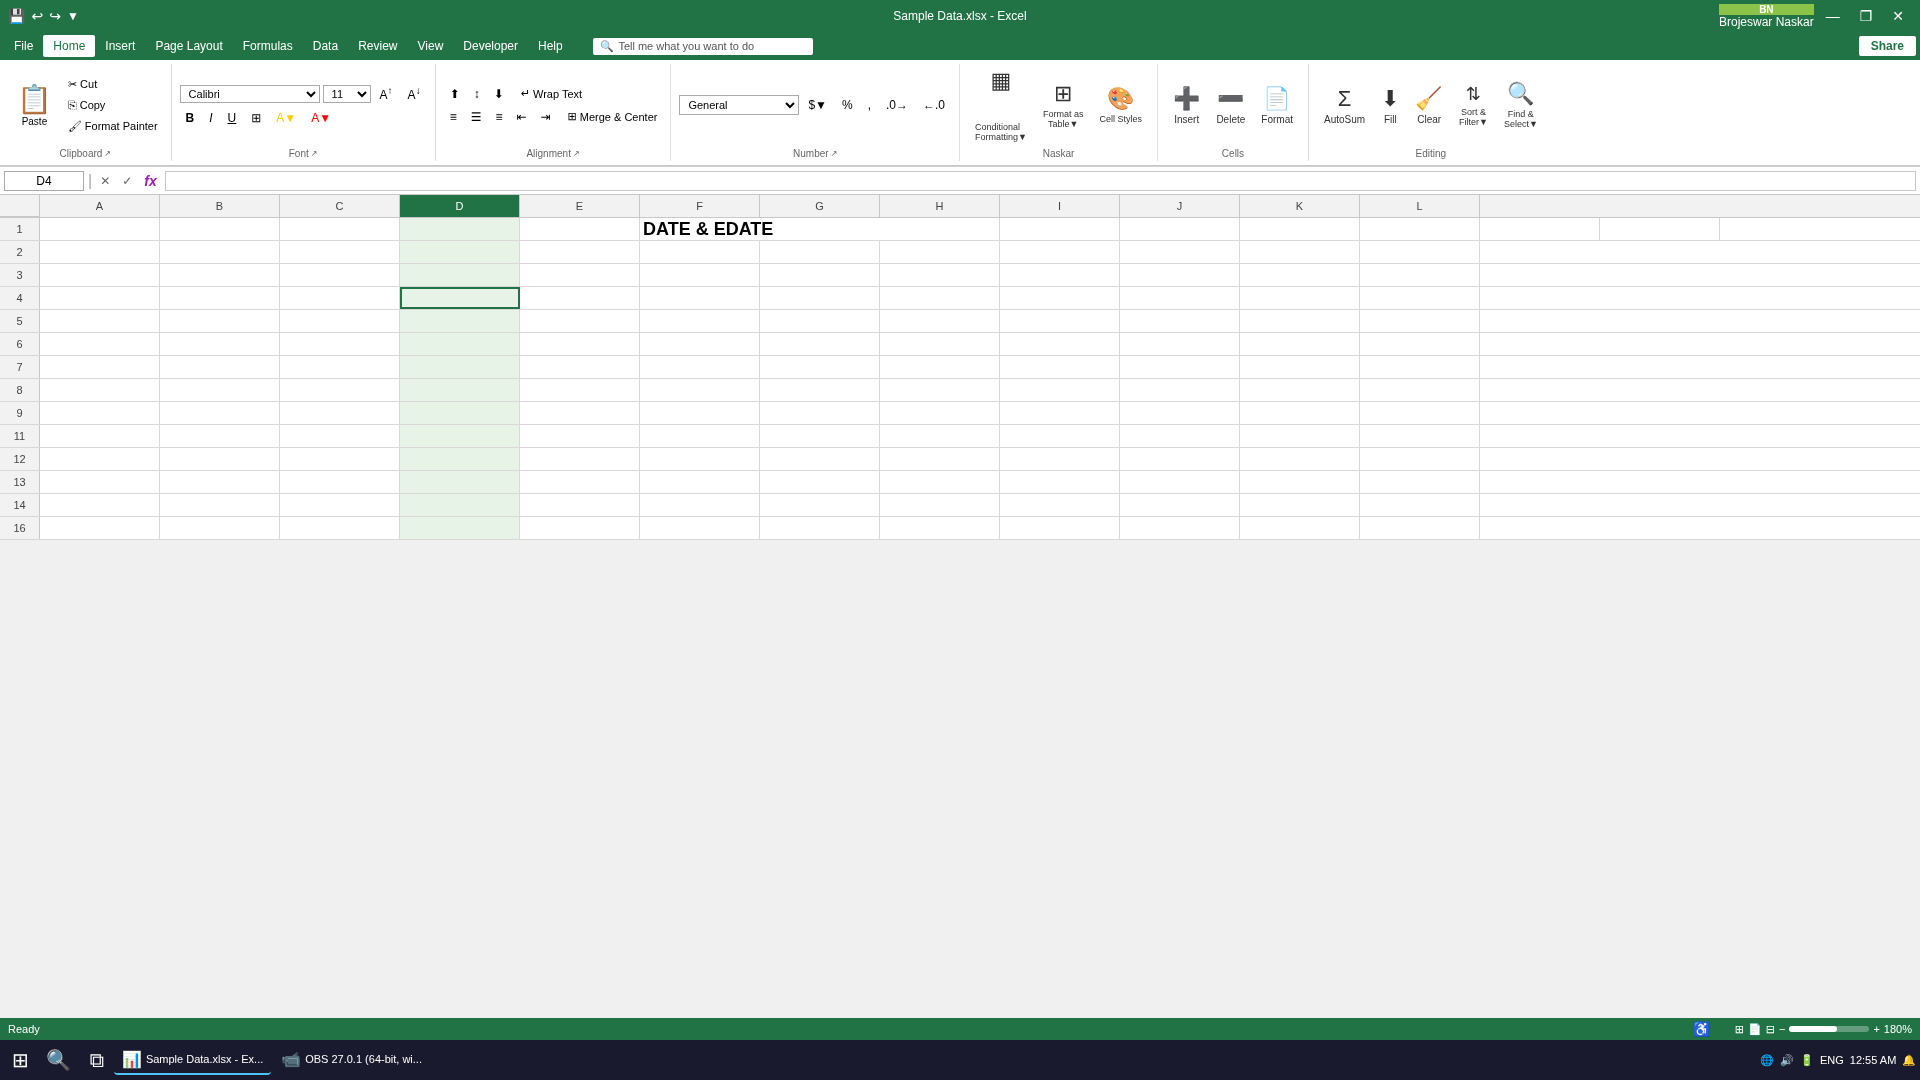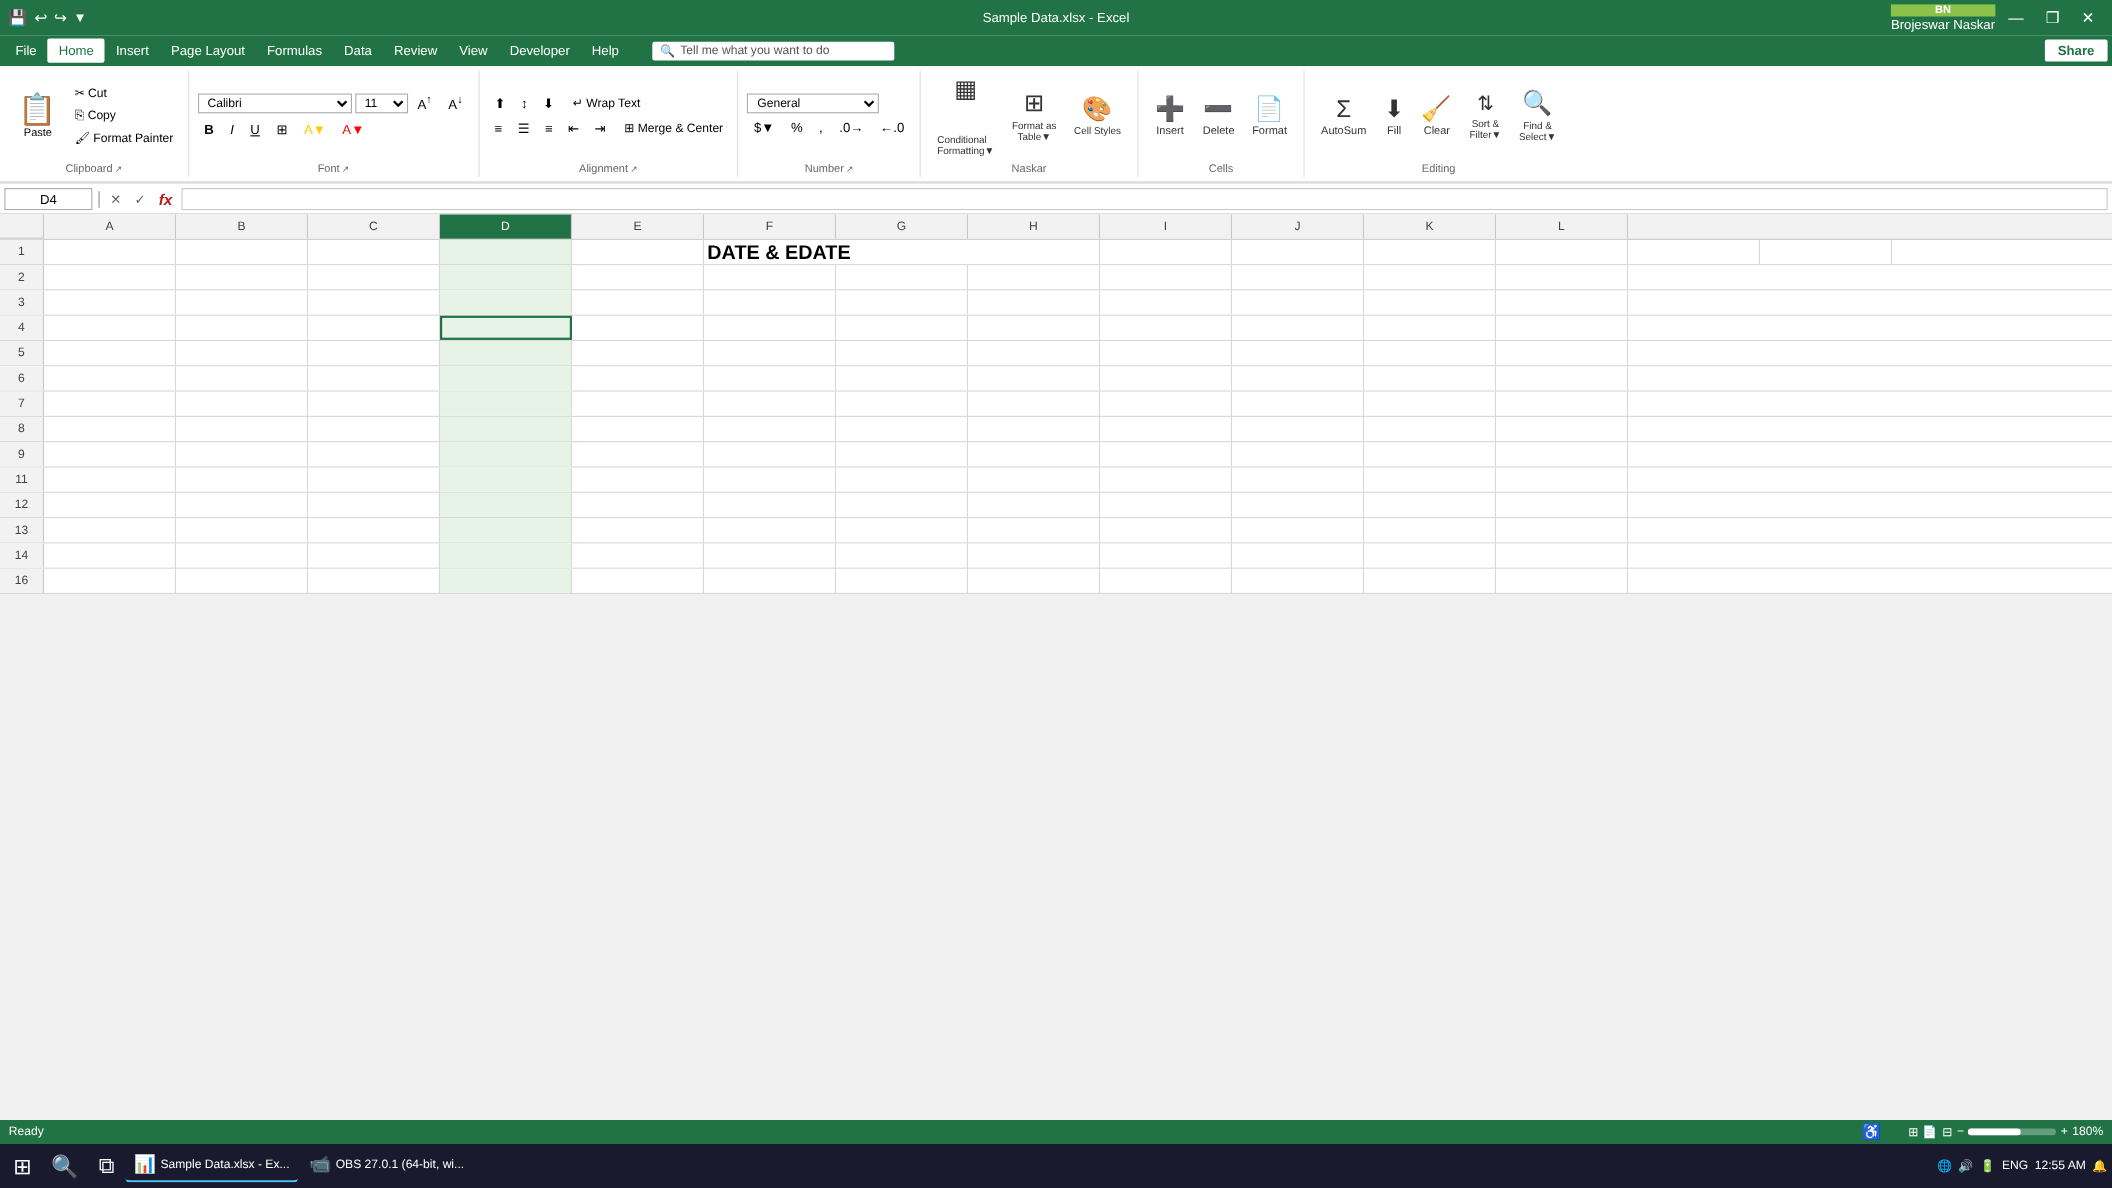--- a/index.html
+++ b/index.html
@@ -154,21 +154,21 @@
     .font-btn { padding: 2px 5px; cursor: pointer; border: 1px solid transparent; border-radius: 2px; font-size: 12px; }
     .bold { font-weight: bold; }
     .italic { font-style: italic; }
     .underline { text-decoration: underline; }
 
     
     .align-controls { display: flex; flex-direction: column; gap: 3px; }
     .align-row { display: flex; gap: 2px; align-items: center; }
 
     
-    .number-controls { display: flex; flex-direction: column; gap: 3px; }
+    .number-controls { display: flex; flex-direction: row; gap: 3px; }
     .num-select {
       border: 1px solid #ababab;
       background: white;
       font-size: 11px;
       padding: 1px 4px;
       width: 120px;
       cursor: pointer;
     }
 
     
@@ -184,21 +184,21 @@
     #cell-ref-box {
       width: 80px;
       border: 1px solid #ababab;
       padding: 2px 4px;
       font-size: 12px;
       text-align: center;
     }
     #formula-bar-divider { color: #aaa; font-size: 16px; }
     #formula-btn-x { cursor: pointer; color: #666; padding: 2px 4px; }
     #formula-btn-check { cursor: pointer; color: #666; padding: 2px 4px; }
-    #formula-btn-fx { cursor: pointer; color: #b91c1c; font-style: italic; font-weight: bold; padding: 2px 4px; font-size: 14px; }
+    #formula-btn-fx { cursor: pointer; color: #a21caf; font-style: italic; font-weight: bold; padding: 2px 4px; font-size: 14px; }
     #formula-input {
       flex: 1;
       border: 1px solid #c8c8c8;
       padding: 2px 4px;
       font-size: 12px;
       outline: none;
     }
 
     
     #spreadsheet {

